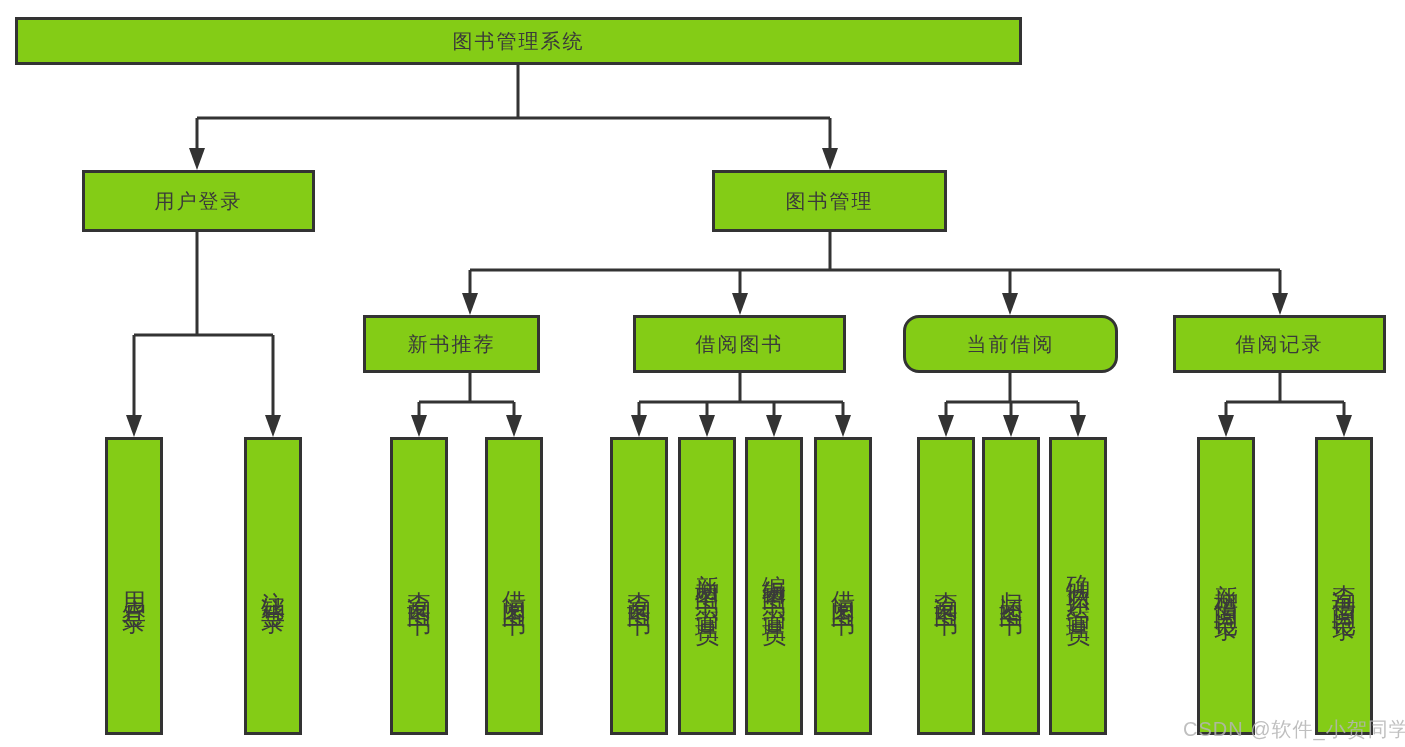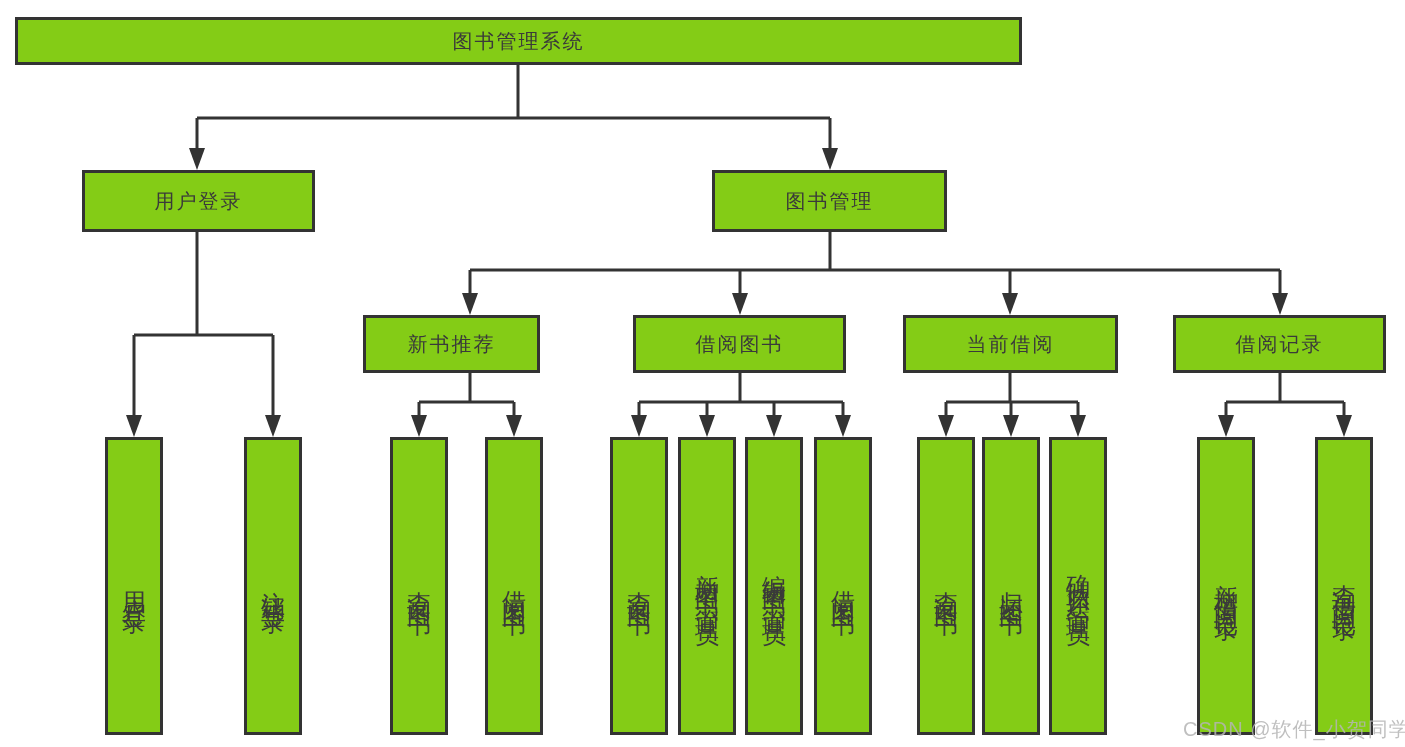--- a/index.html
+++ b/index.html
@@ -26,21 +26,21 @@
     display:block;
   }
   
   #node-root{left:15px;top:17px;width:1007px;height:48px;}
   
   #node-user-login{left:82px;top:170px;width:233px;height:62px;}
   #node-book-mgmt{left:712px;top:170px;width:235px;height:62px;}
   
   #node-new-book{left:363px;top:315px;width:177px;height:58px;}
   #node-book-borrow{left:633px;top:315px;width:213px;height:58px;}
-  #node-current-borrow{left:903px;top:315px;width:215px;height:58px;}
+  #node-current-borrow{left:903px;top:315px;width:215px;height:58px;border-radius:16px;}
   #node-borrow-records{left:1173px;top:315px;width:213px;height:58px;}
   
   .leaf{top:437px;width:58px;height:298px;}
   #leaf-1a{left:105px;} #leaf-1b{left:244px;}
   #leaf-2a{left:390px;} #leaf-2b{left:485px;}
   #leaf-3a{left:610px;} #leaf-3b{left:678px;} #leaf-3c{left:745px;} #leaf-3d{left:814px;}
   #leaf-4a{left:917px;} #leaf-4b{left:982px;} #leaf-4c{left:1049px;}
   #leaf-5a{left:1197px;} #leaf-5b{left:1315px;}
   .watermark{
     position:absolute;left:1183px;top:716px;z-index:5;

